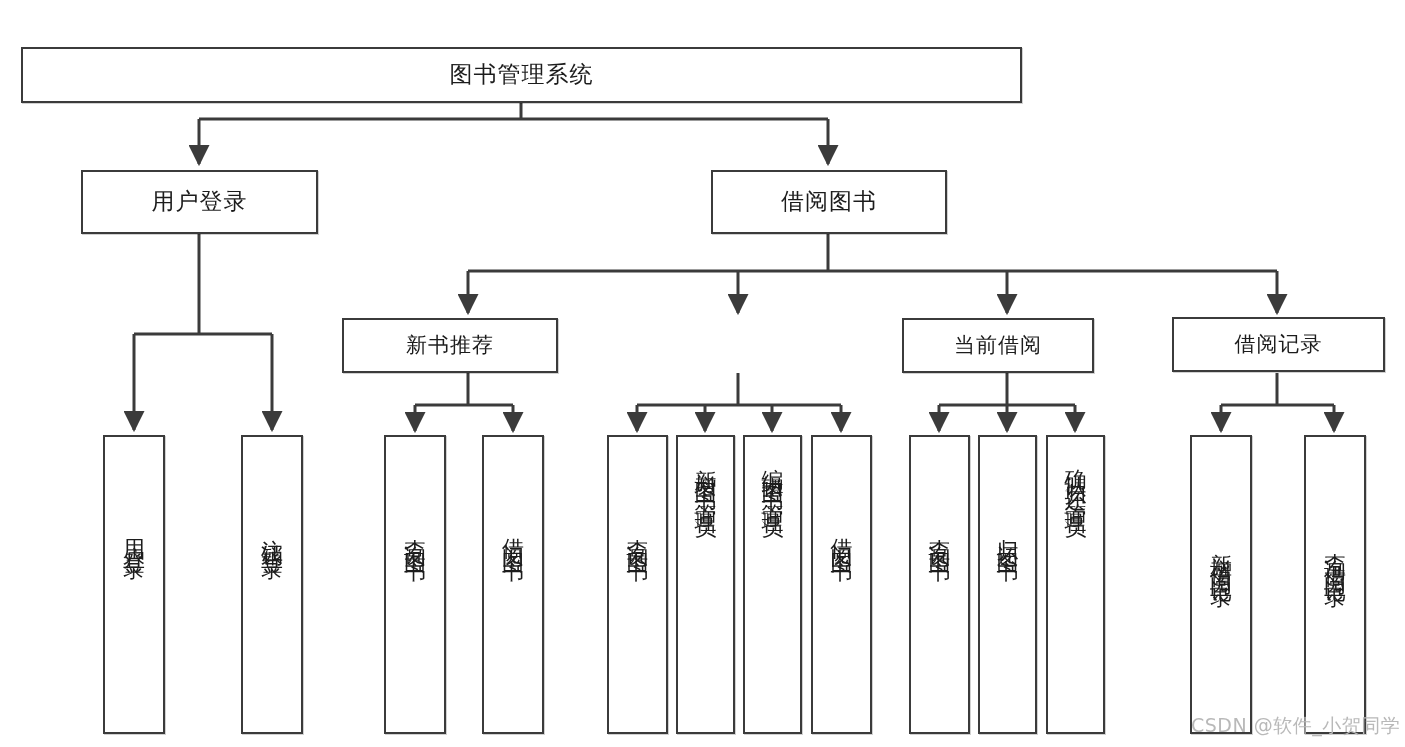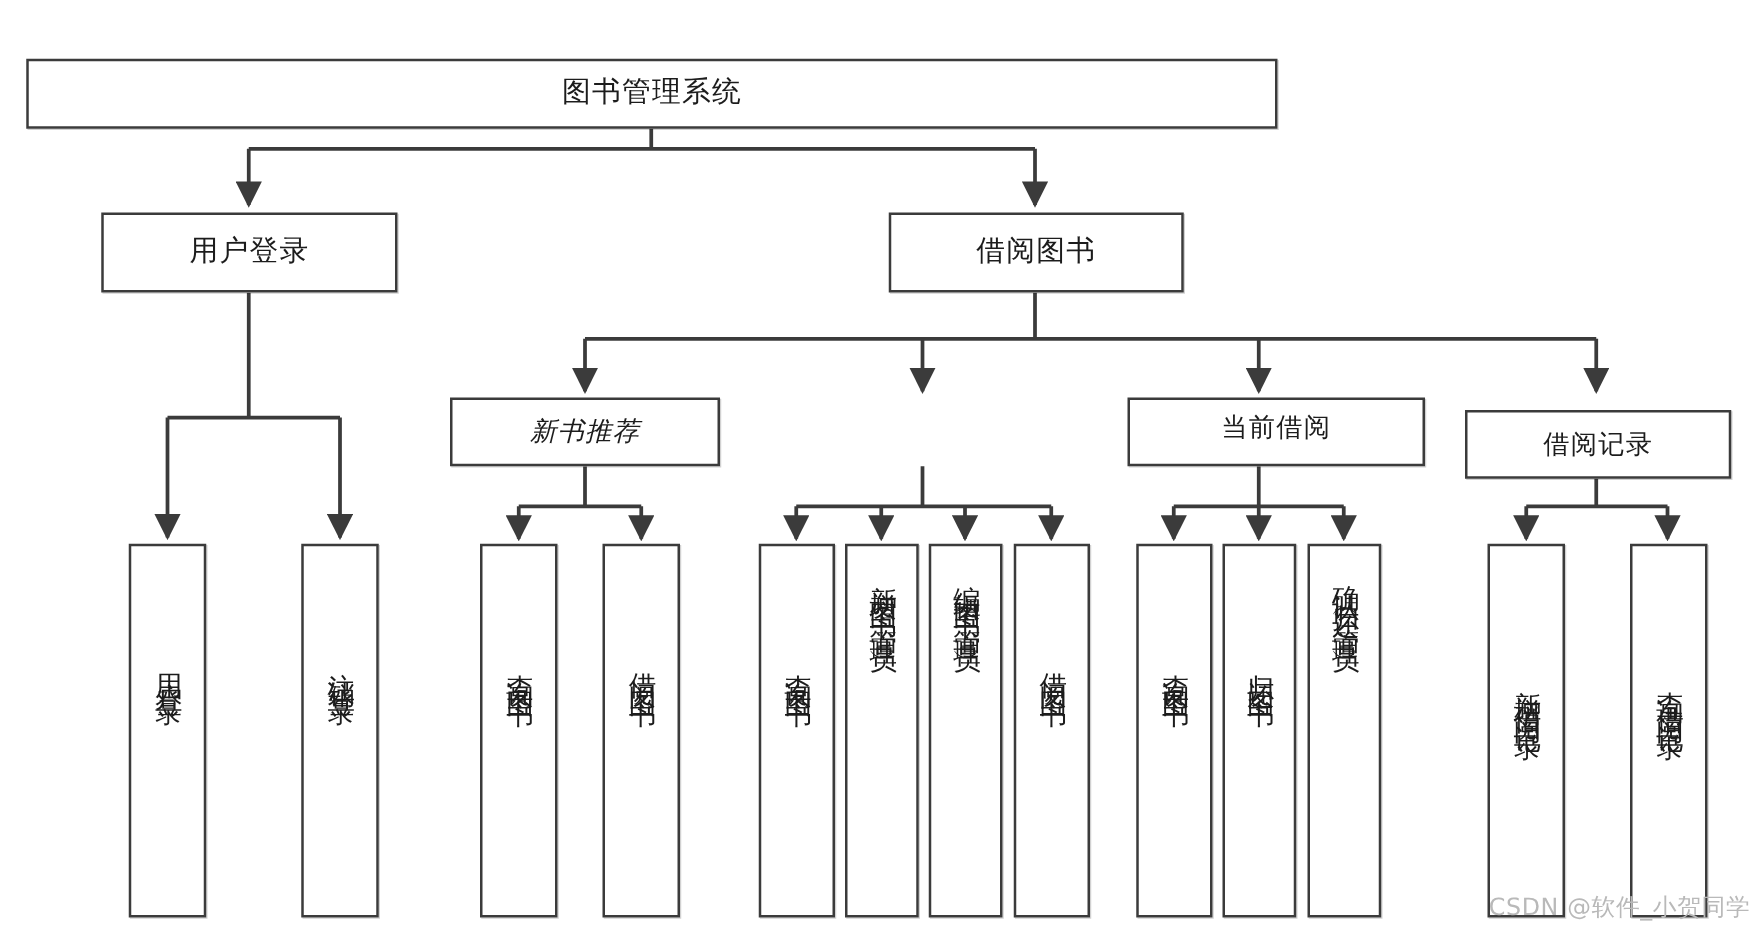--- a/index.html
+++ b/index.html
@@ -142,30 +142,30 @@
   </div>
 
   <div class="node horiz" style="left:81px; top:170px; width:237px; height:64px;">
     <span class="label">用户登录</span>
   </div>
 
   <div class="node horiz" style="left:711px; top:170px; width:236px; height:64px;">
     <span class="label">借阅图书</span>
   </div>
 
-  <div class="node level3" style="left:360px; top:318px; width:216px; height:55px;font-style:italic;">
+  <div class="node level3" style="left:342px; top:318px; width:216px; height:55px;">
     <span class="label">新书推荐</span>
   </div>
 
 
-  <div class="node level3" style="left:902px; top:318px; width:238px; height:55px;font-family:Liberation Mono, monospace;">
+  <div class="node level3" style="left:902px; top:318px; width:192px; height:55px;">
     <span class="label">当前借阅</span>
   </div>
 
-  <div class="node level3" style="left:1172px; top:328px; width:213px; height:55px;">
+  <div class="node level3" style="left:1172px; top:317px; width:213px; height:55px;">
     <span class="label">借阅记录</span>
   </div>
 
   <div class="node leaf mid" style="left:103px; top:435px; width:62px; height:299px;">
     <span class="label">用户登录</span>
   </div>
 
   <div class="node leaf mid" style="left:241px; top:435px; width:62px; height:299px;">
     <span class="label">注销登录</span>
   </div>

